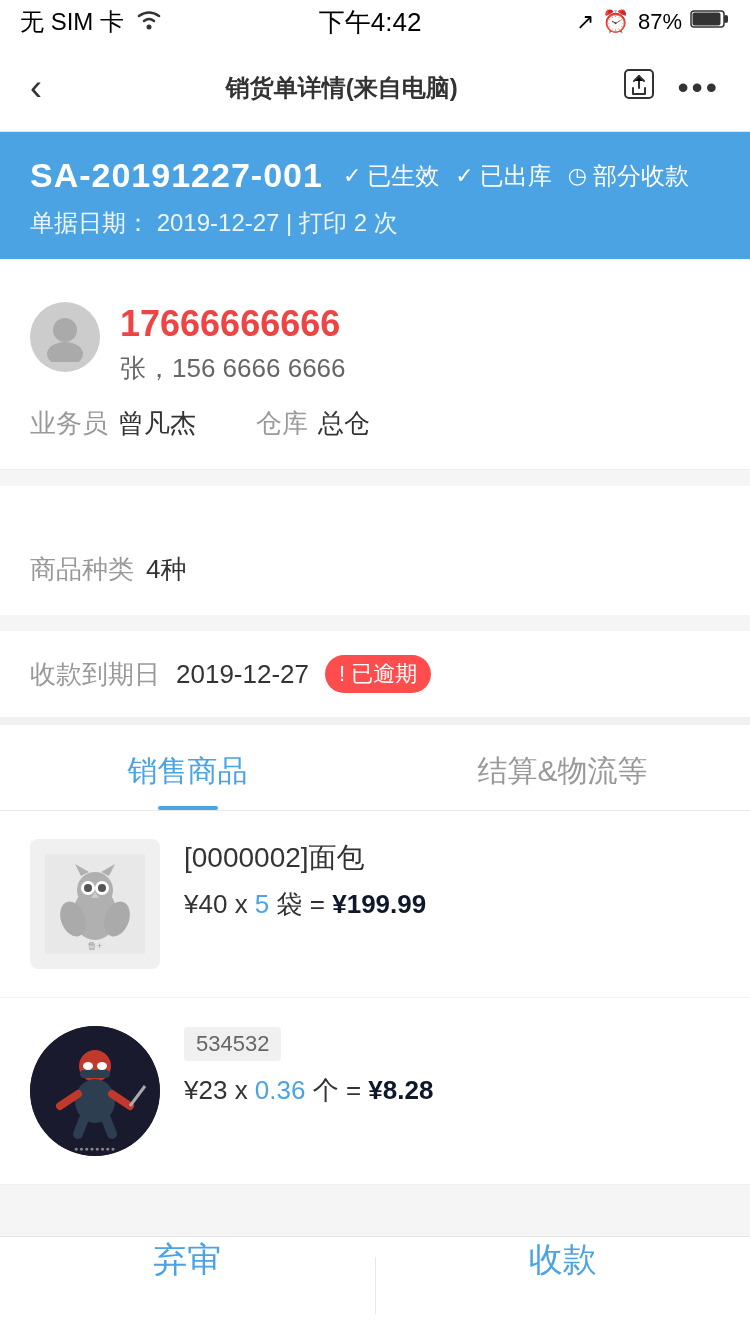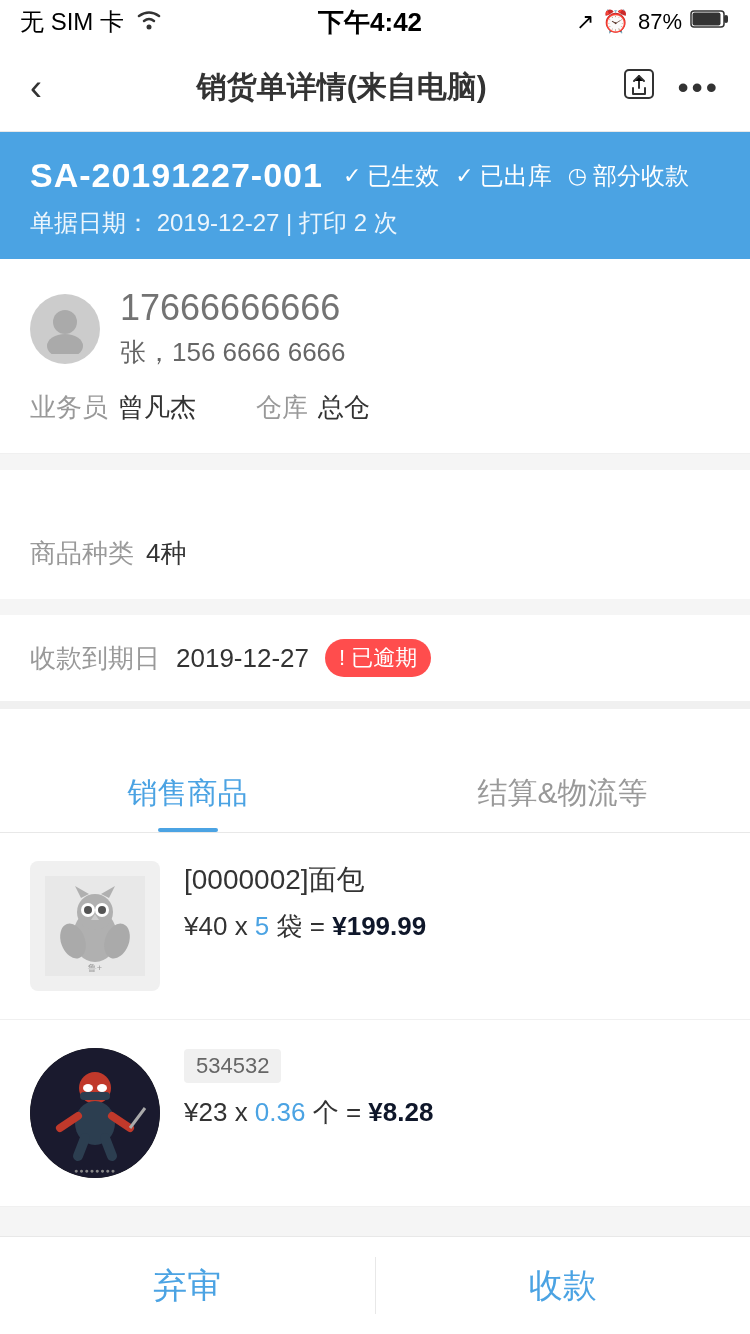--- a/index.html
+++ b/index.html
@@ -18,21 +18,21 @@
       height: 44px;
       background: #fff;
       display: flex;
       align-items: center;
       justify-content: space-between;
       padding: 0 20px;
       font-size: 24px;
       font-weight: 500;
     }
     .status-left { display: flex; align-items: center; gap: 10px; }
-    .status-center { font-size: 26px; font-weight: 700; }
+    .status-center { font-size: 26px; font-weight: 400; }
     .status-right { display: flex; align-items: center; gap: 8px; font-size: 22px; }
 
     
     .nav-bar {
       height: 88px;
       background: #fff;
       display: flex;
       align-items: center;
       padding: 0 30px;
       border-bottom: 1px solid #e8e8e8;
@@ -40,21 +40,21 @@
     }
     .nav-back {
       font-size: 36px;
       color: #333;
       cursor: pointer;
       padding-right: 20px;
     }
     .nav-title {
       flex: 1;
       text-align: center;
-      font-size: 30px;
+      font-size: 24px;
       font-weight: 600;
       color: #333;
     }
     .nav-actions {
       display: flex;
       align-items: center;
       gap: 20px;
     }
     .nav-action-btn {
       color: #333;
@@ -116,22 +116,23 @@
       height: 70px;
       border-radius: 50%;
       background: #ccc;
       display: flex;
       align-items: center;
       justify-content: center;
       flex-shrink: 0;
     }
     .customer-name {
       font-size: 36px;
-      font-weight: 400;
-      color: #737373;
+      font-weight: 700;
+      color: #ef4444;
+      margin-top: 16px;
     }
     .customer-sub {
       font-size: 26px;
       color: #666;
       margin-top: 6px;
     }
     .customer-meta {
       display: flex;
       gap: 60px;
       margin-top: 20px;
@@ -209,21 +210,20 @@
       border-bottom: 1px solid #e8e8e8;
     }
     .tab {
       flex: 1;
       text-align: center;
       padding: 26px 2px 18px;
       font-size: 30px;
       color: #999;
       position: relative;
       cursor: pointer;
-      margin-top: 38px;
     }
     .tab.active {
       color: #4BA3E3;
     }
     .tab.active::after {
       content: '';
       position: absolute;
       bottom: 0;
       left: 50%;
       transform: translateX(-50%);
@@ -286,21 +286,20 @@
       left: 0;
       width: 750px;
       height: 98px;
       background: #fff;
       border-top: 1px solid #e8e8e8;
       display: flex;
     }
     .bottom-btn {
       flex: 1;
       display: flex;
-      align-items: center;
       justify-content: center;
       font-size: 34px;
       cursor: pointer;
     }
     .bottom-btn.abandon { color: #4BA3E3; }
     .bottom-btn.collect { color: #4BA3E3; }
     .bottom-divider {
       width: 1px;
       background: #e8e8e8;
       margin: 20px 0;

